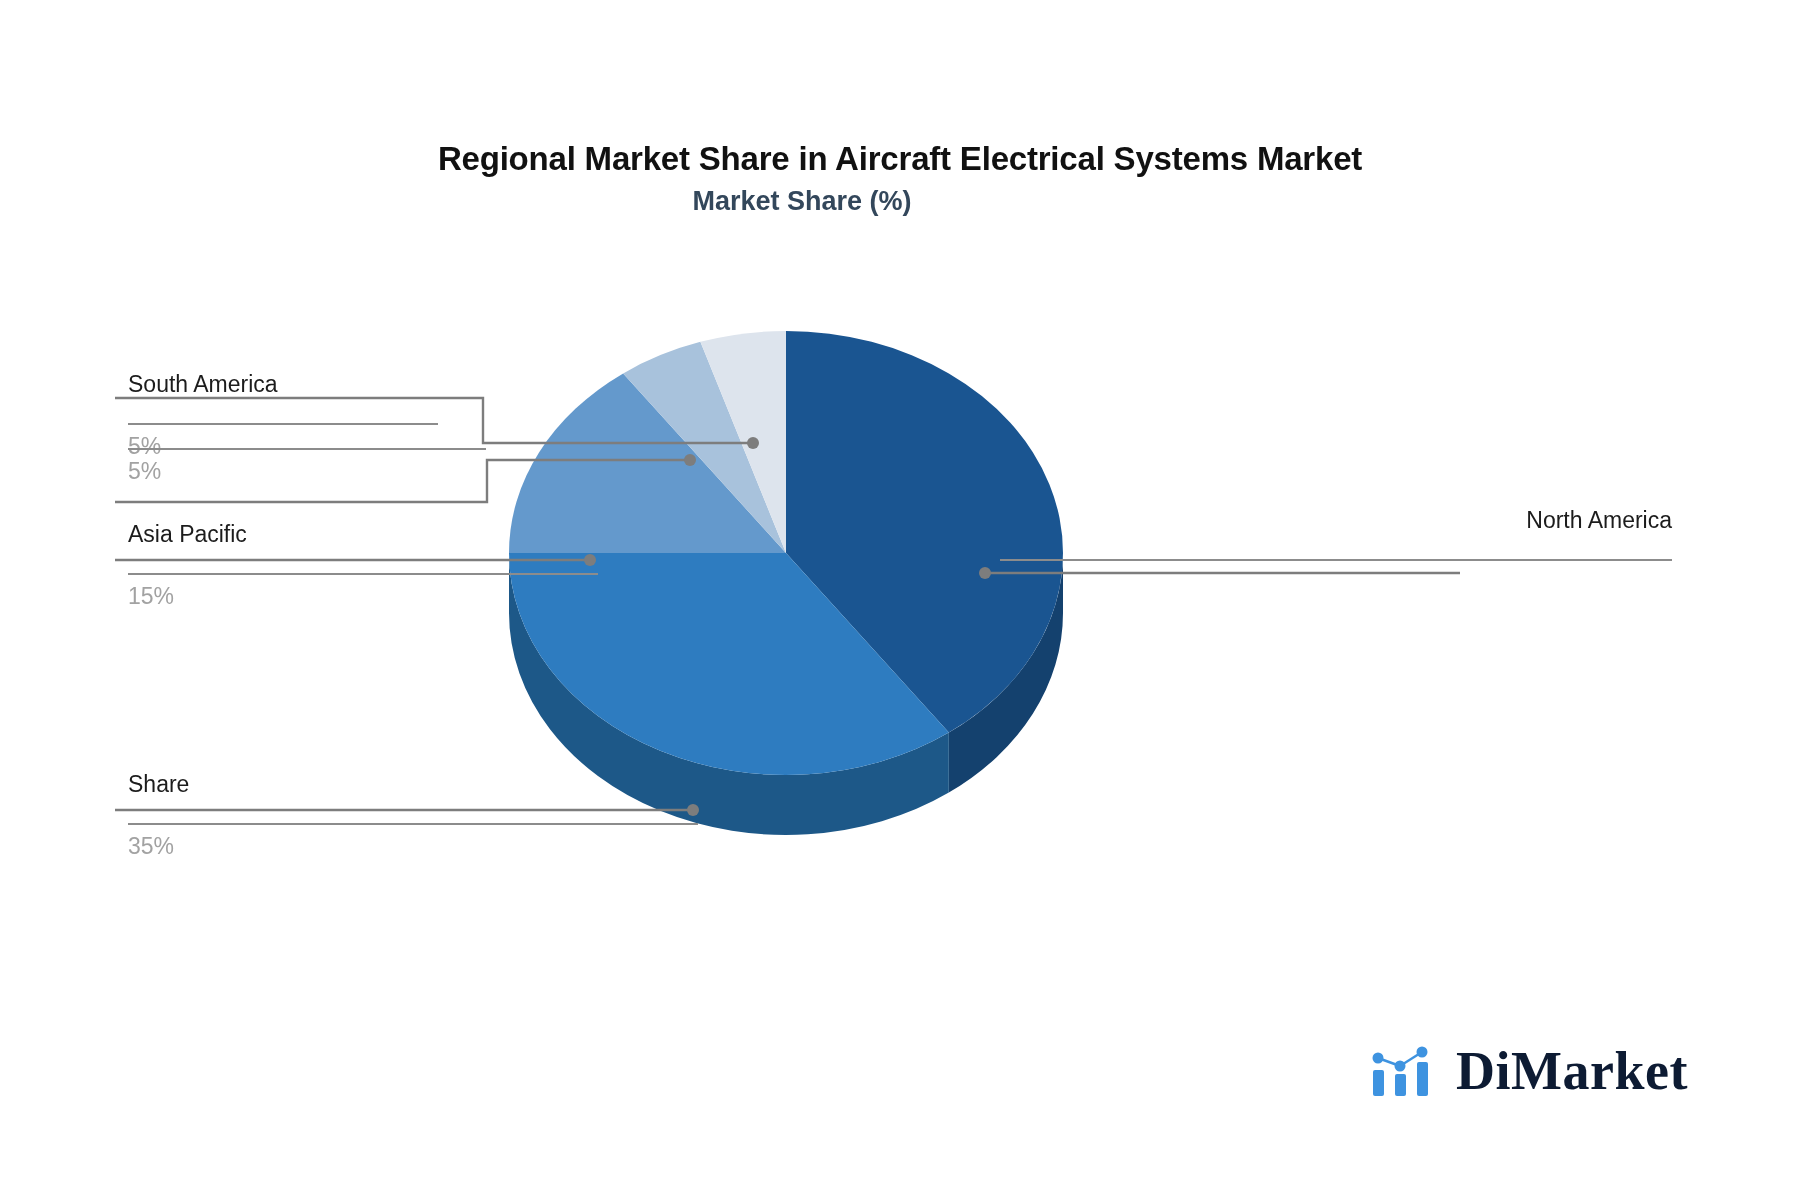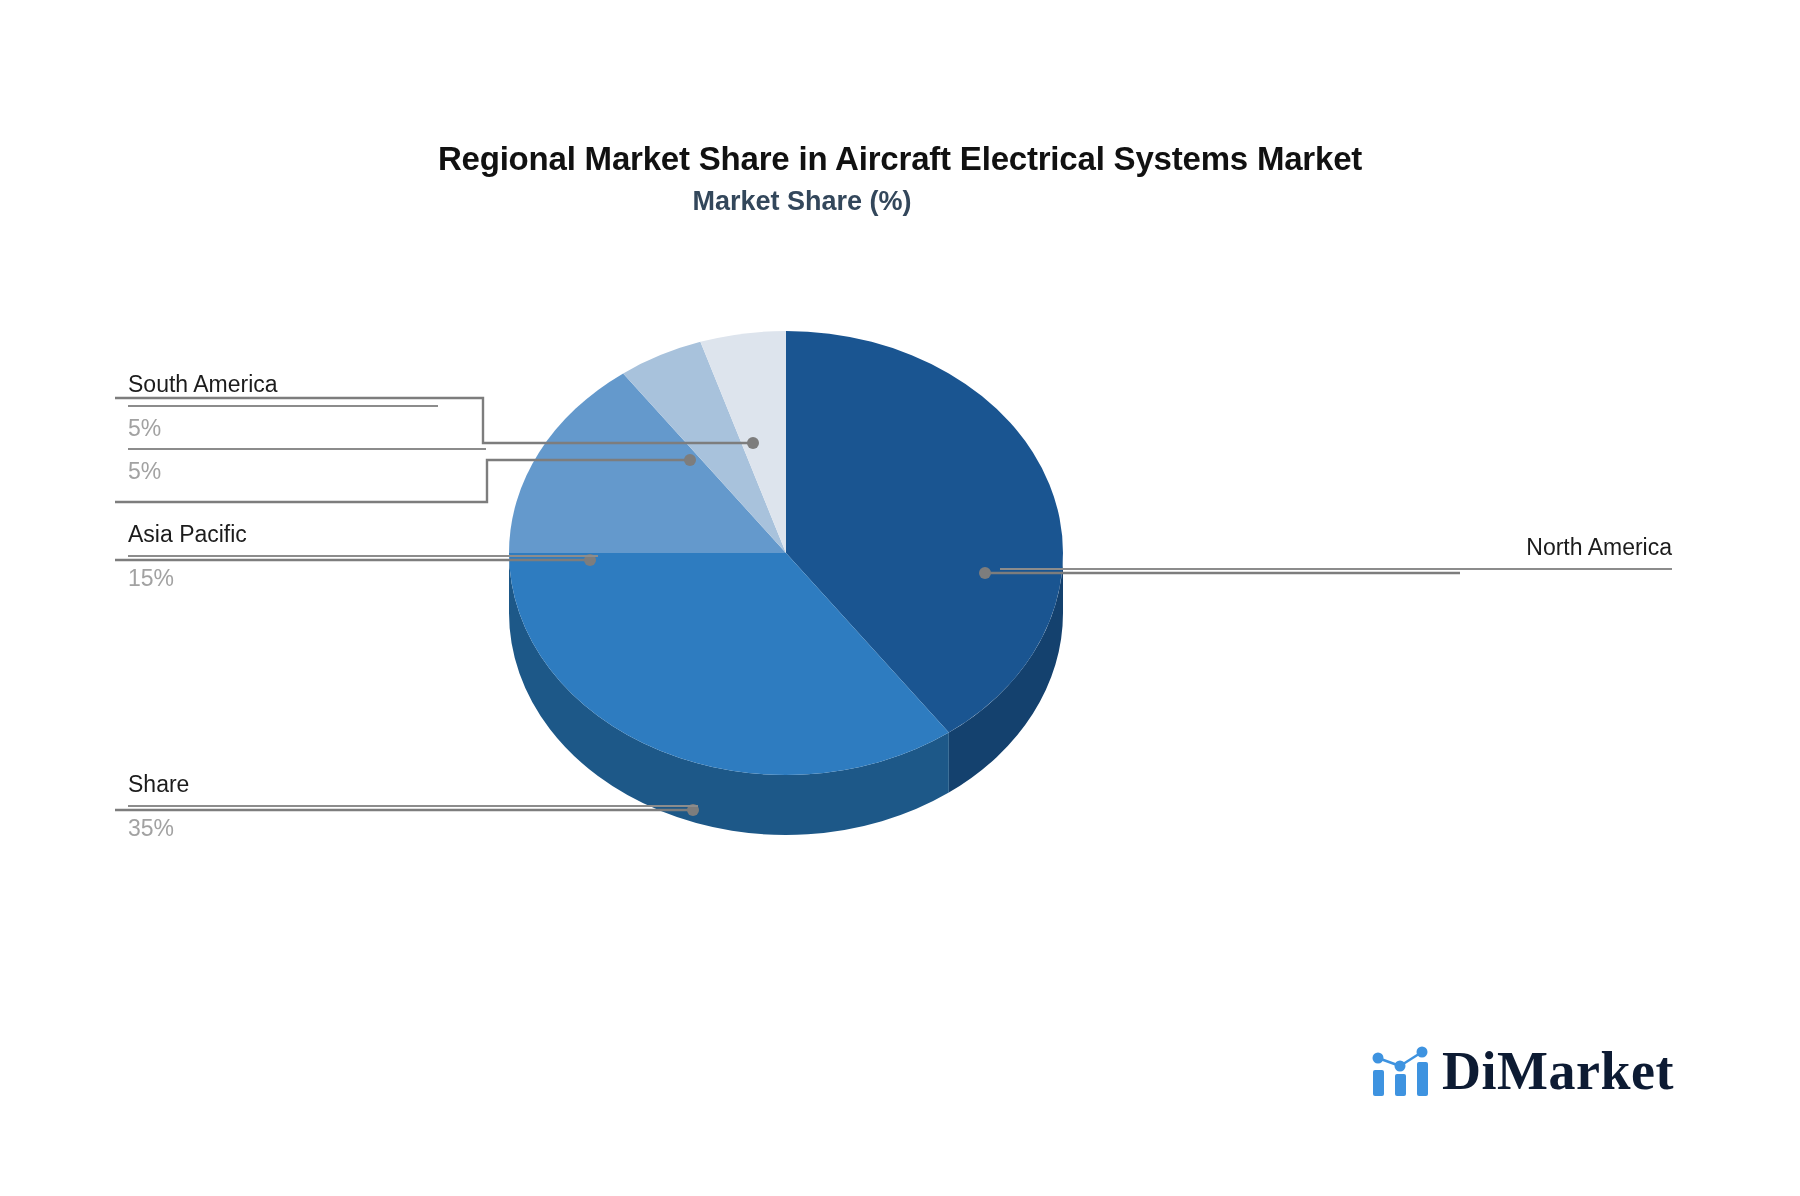--- a/index.html
+++ b/index.html
@@ -52,21 +52,21 @@
   
   .callout {
     position: absolute;
     font-size: 23px;
     line-height: 1.0;
   }
   .callout .cl-name {
     color: #1c1c1c;
     white-space: nowrap;
     display: block;
-    padding-bottom: 9px;
+    padding-bottom: 27px;
   }
   .callout .cl-rule {
     display: block;
     height: 2px;
     background: #8c8c8c;
   }
   .callout .cl-value {
     color: #a2a2a2;
     display: block;
     padding-top: 10px;
@@ -74,21 +74,21 @@
   .callout.left  { text-align: left; }
   .callout.right { text-align: right; }
 
   
   #logo {
     position: absolute;
     left: 1370px;
     top: 1044px;
     display: flex;
     align-items: center;
-    gap: 10px;
+    gap: 24px;
   }
   #logo-text {
     font-family: "Liberation Serif", serif;
     font-size: 54px;
     font-weight: bold;
     color: #0d1b33;
     letter-spacing: 0.5px;
     line-height: 1;
   }
 </style>
@@ -152,21 +152,21 @@
     <span class="cl-rule"></span>
     <span class="cl-value">15%</span>
   </div>
 
   <div class="callout left" style="left:128px; top:773px; width:570px;">
     <span class="cl-name">Share</span>
     <span class="cl-rule"></span>
     <span class="cl-value">35%</span>
   </div>
 
-  <div class="callout right" style="left:1000px; top:536px; width:672px;">
+  <div class="callout right" style="left:1000px; top:509px; width:672px;">
     <span class="cl-name">North America</span>
     <span class="cl-rule"></span>
   </div>
 
   <div id="logo">
     <svg width="62" height="54" viewBox="0 0 62 54">
       <line x1="8" y1="14" x2="30" y2="22" stroke="#3e93e0" stroke-width="2.4"></line>
       <line x1="30" y1="22" x2="52" y2="8" stroke="#3e93e0" stroke-width="2.4"></line>
       <rect x="3" y="26" width="11" height="26" rx="2" fill="#3e93e0"></rect>
       <rect x="25" y="30" width="11" height="22" rx="2" fill="#3e93e0"></rect>

